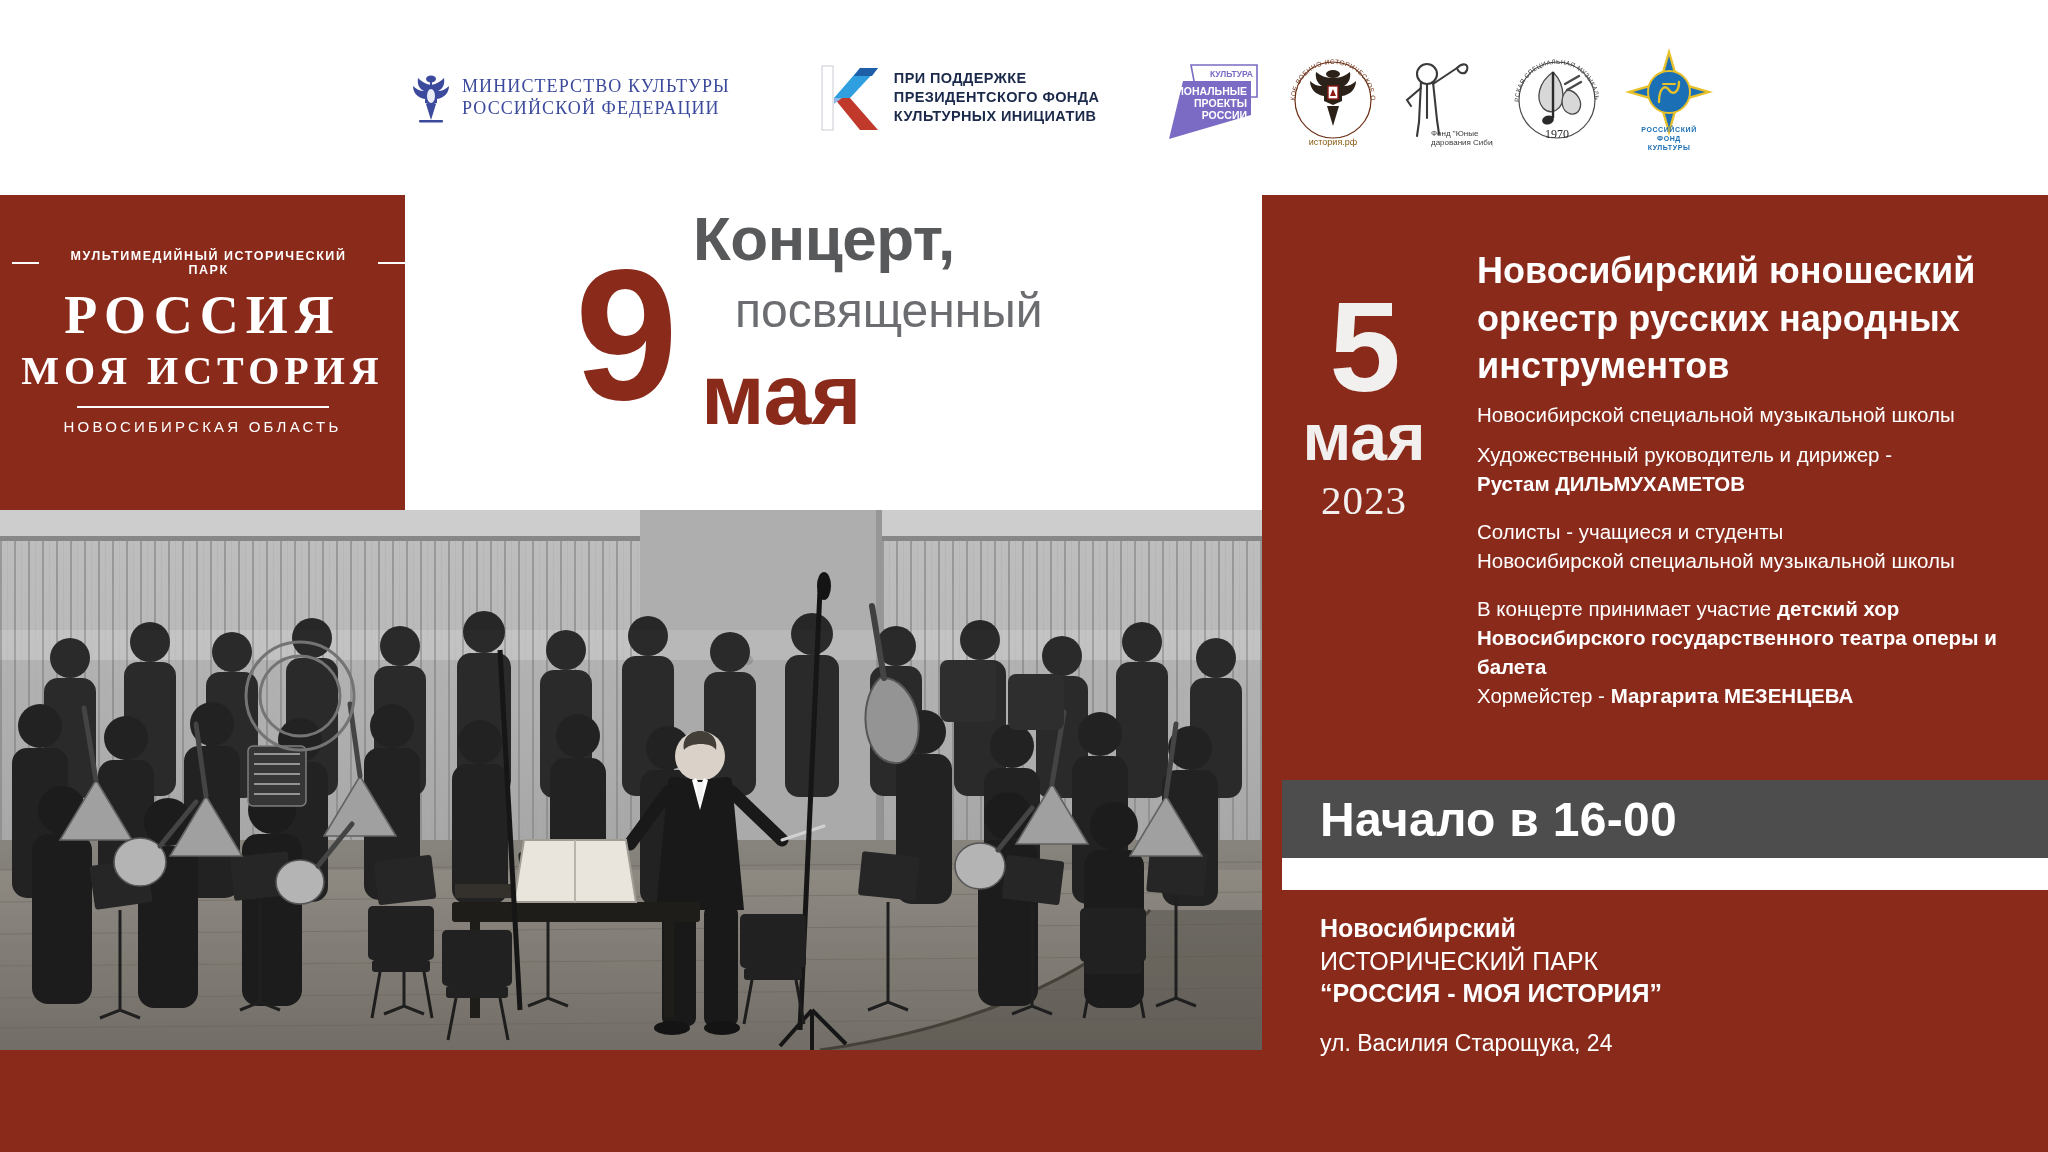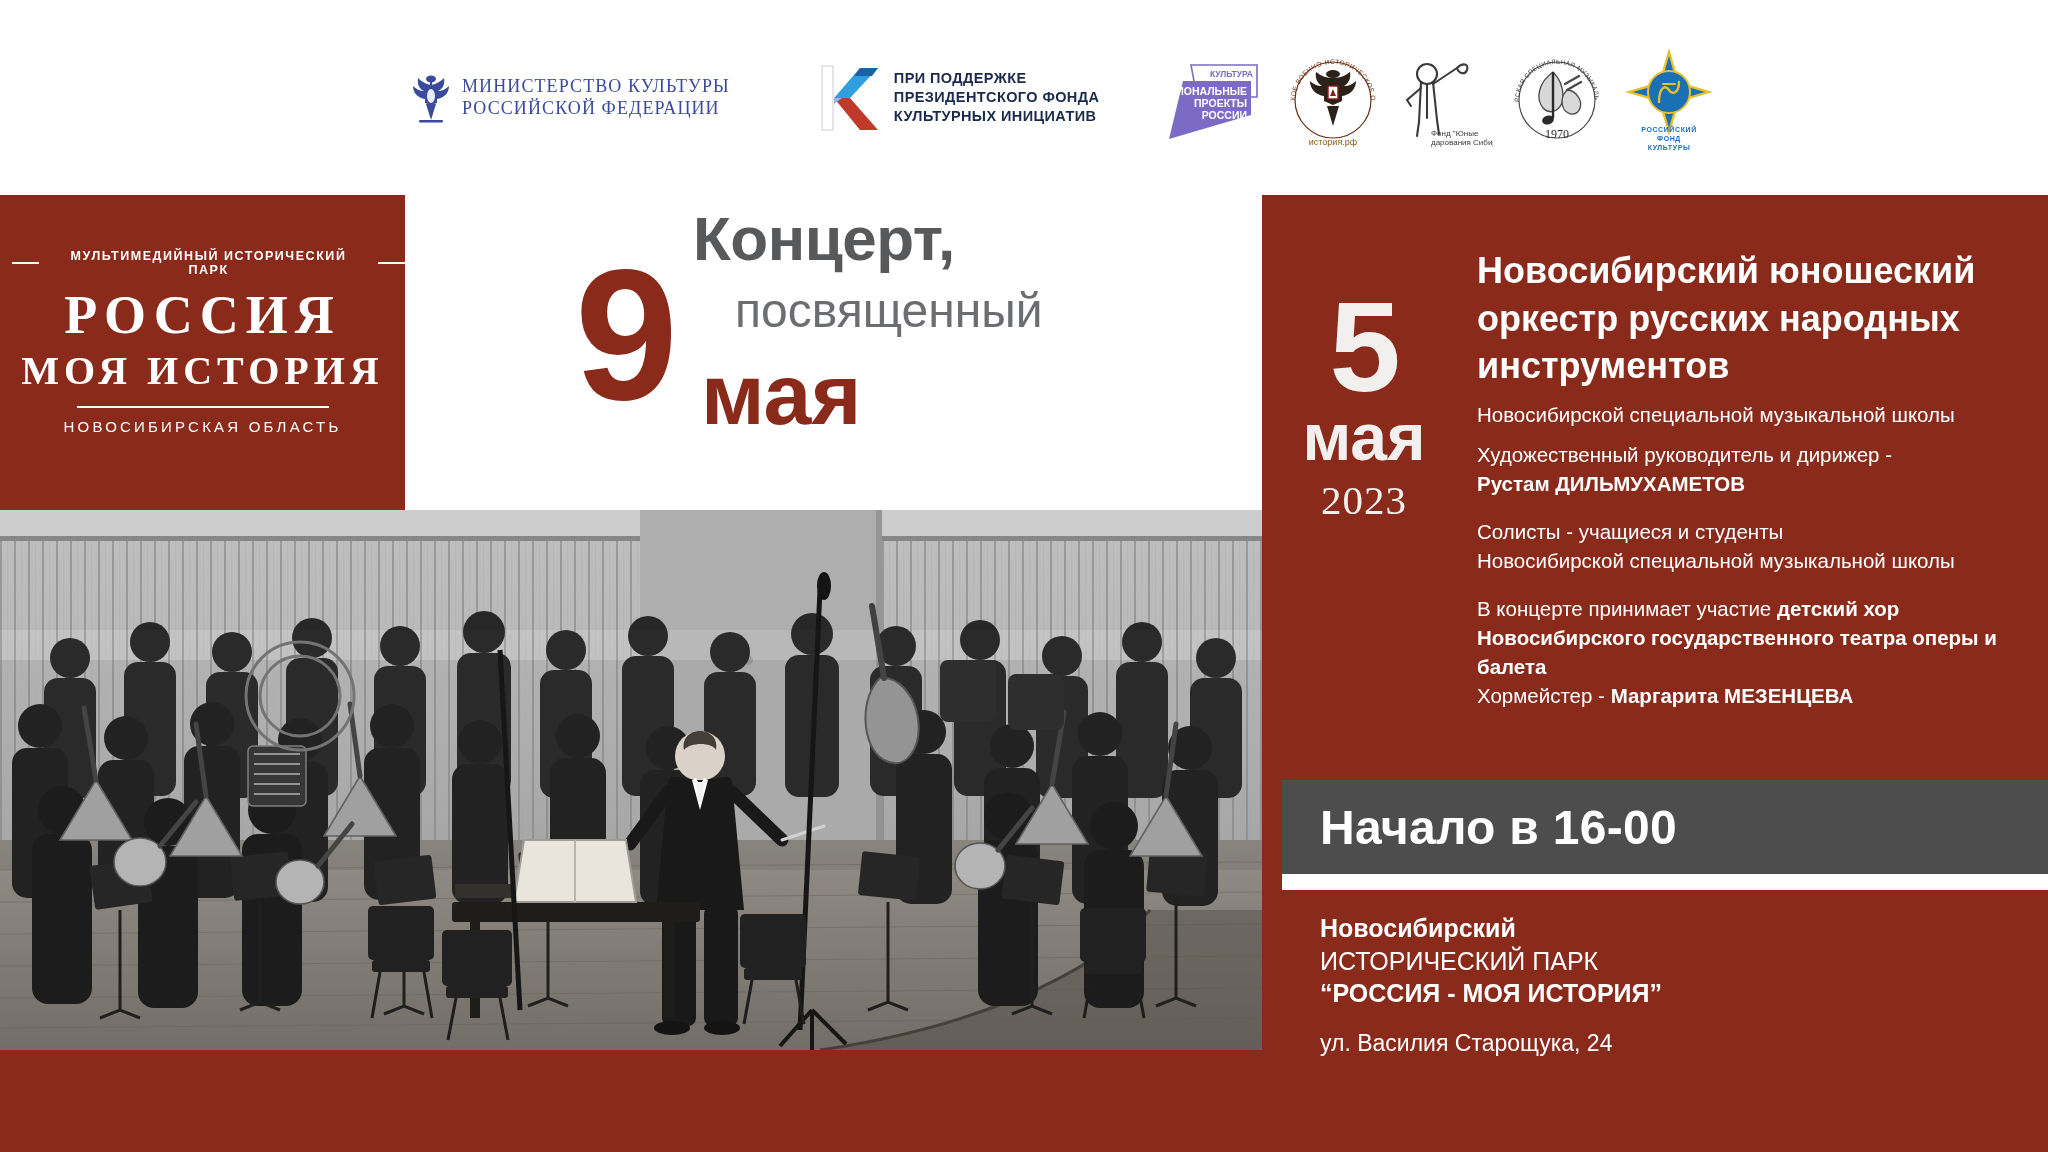--- a/index.html
+++ b/index.html
@@ -222,21 +222,21 @@
     font-weight: normal;
   }
   .info-line.bold, .info-line b { font-weight: bold; }
   .info-gap { height: 19px; }
   .info-gap-sm { height: 11px; }
 
   
   .time-bar {
     position: absolute;
     left: 1282px; top: 780px;
-    width: 766px; height: 94px;
+    width: 766px; height: 78px;
     background: #4d4d4d;
     display: flex;
     align-items: center;
     padding-left: 38px;
     box-sizing: border-box;
   }
   .time-text {
     color: #ffffff;
     font-size: 48px;
     font-weight: bold;

